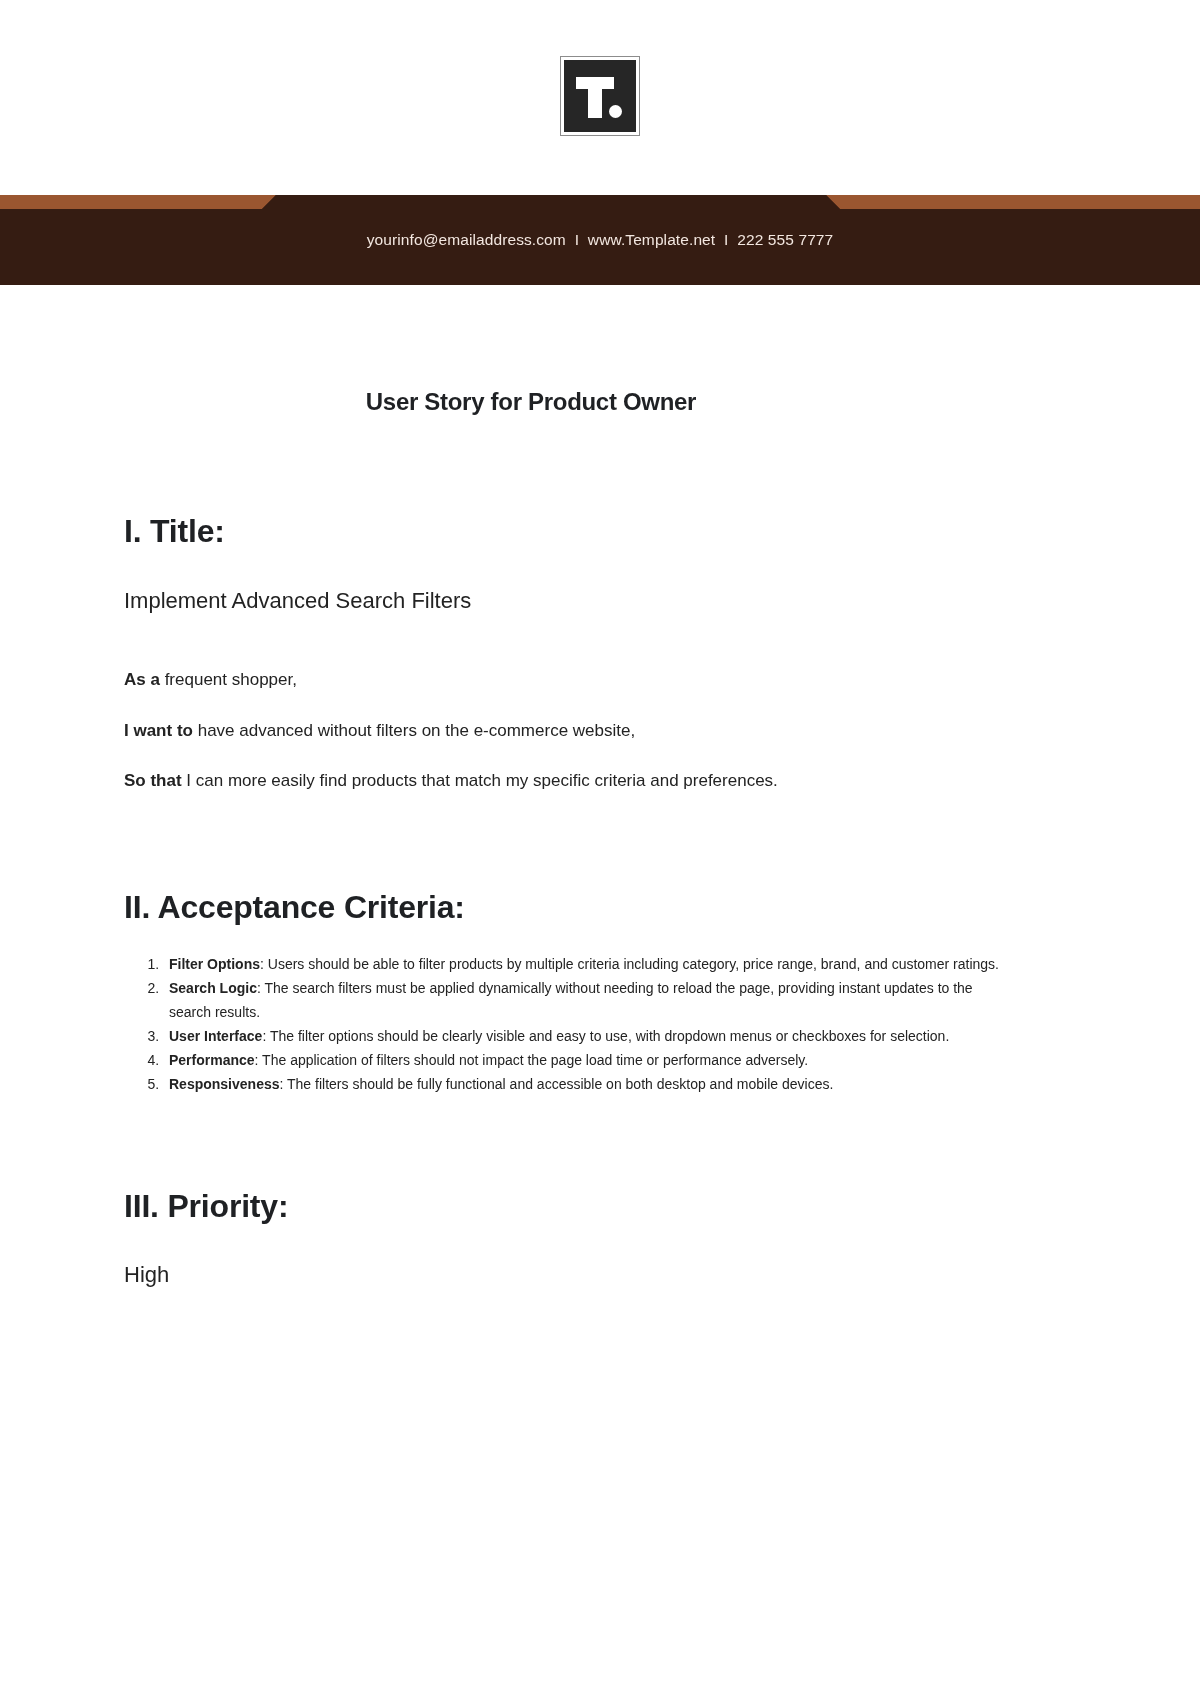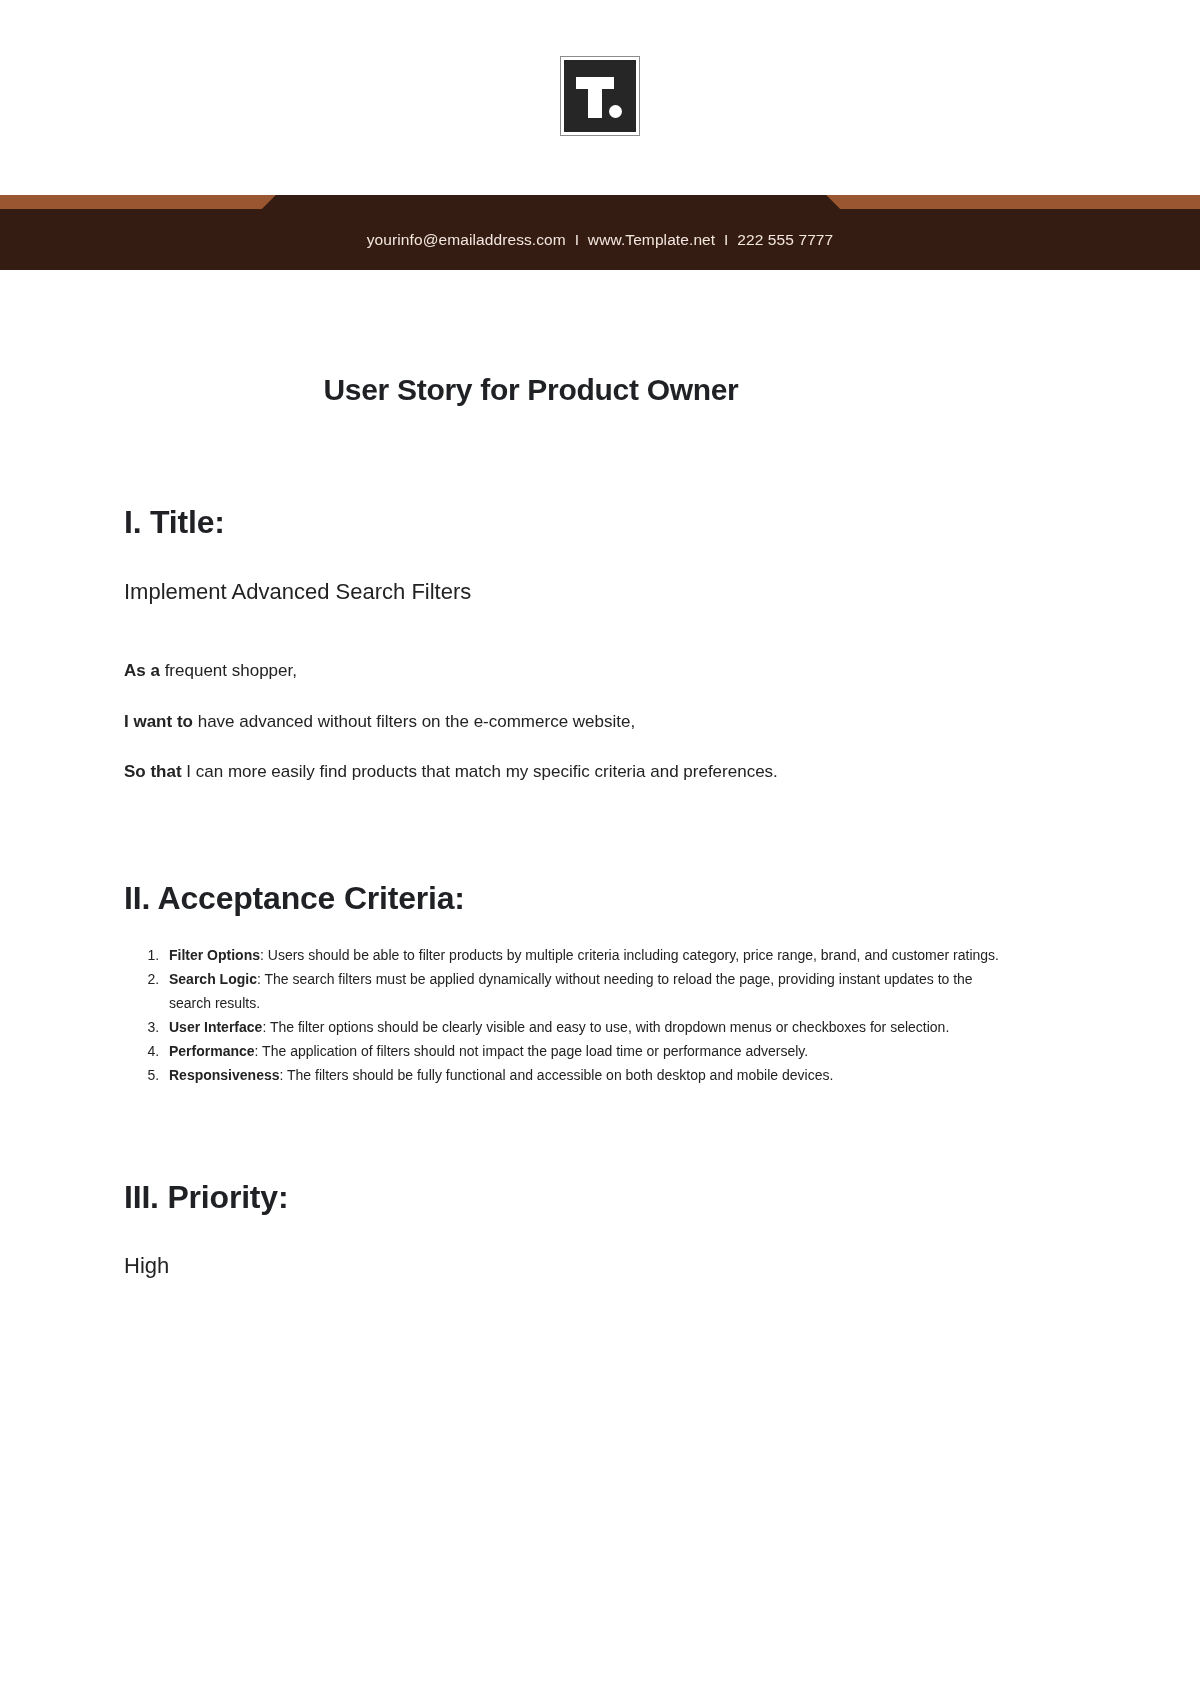--- a/index.html
+++ b/index.html
@@ -62,21 +62,21 @@
     width: 13px;
     height: 13px;
     border-radius: 50%;
     background: #ffffff;
   }
 
   
   .banner {
     position: relative;
     width: 100%;
-    height: 75px;
+    height: 90px;
     background: #351c12;
   }
   .banner-accent {
     position: absolute;
     inset: 0;
     background: #9a5630;
     clip-path: polygon(
       0 0,
       1200px 0,
       1200px 14px,
@@ -112,21 +112,21 @@
     letter-spacing: 0.1px;
     white-space: pre;
   }
 
   
   .doc {
     padding: 0 200px 0 124px;
   }
   .doc-title {
     text-align: center;
-    font-size: 30px;
+    font-size: 24px;
     font-weight: bold;
     color: #1f2124;
     letter-spacing: -0.3px;
     margin: 0;
     padding-top: 103px;
     margin-left: -62px;
   }
   .section-heading {
     font-size: 32px;
     font-weight: bold;

